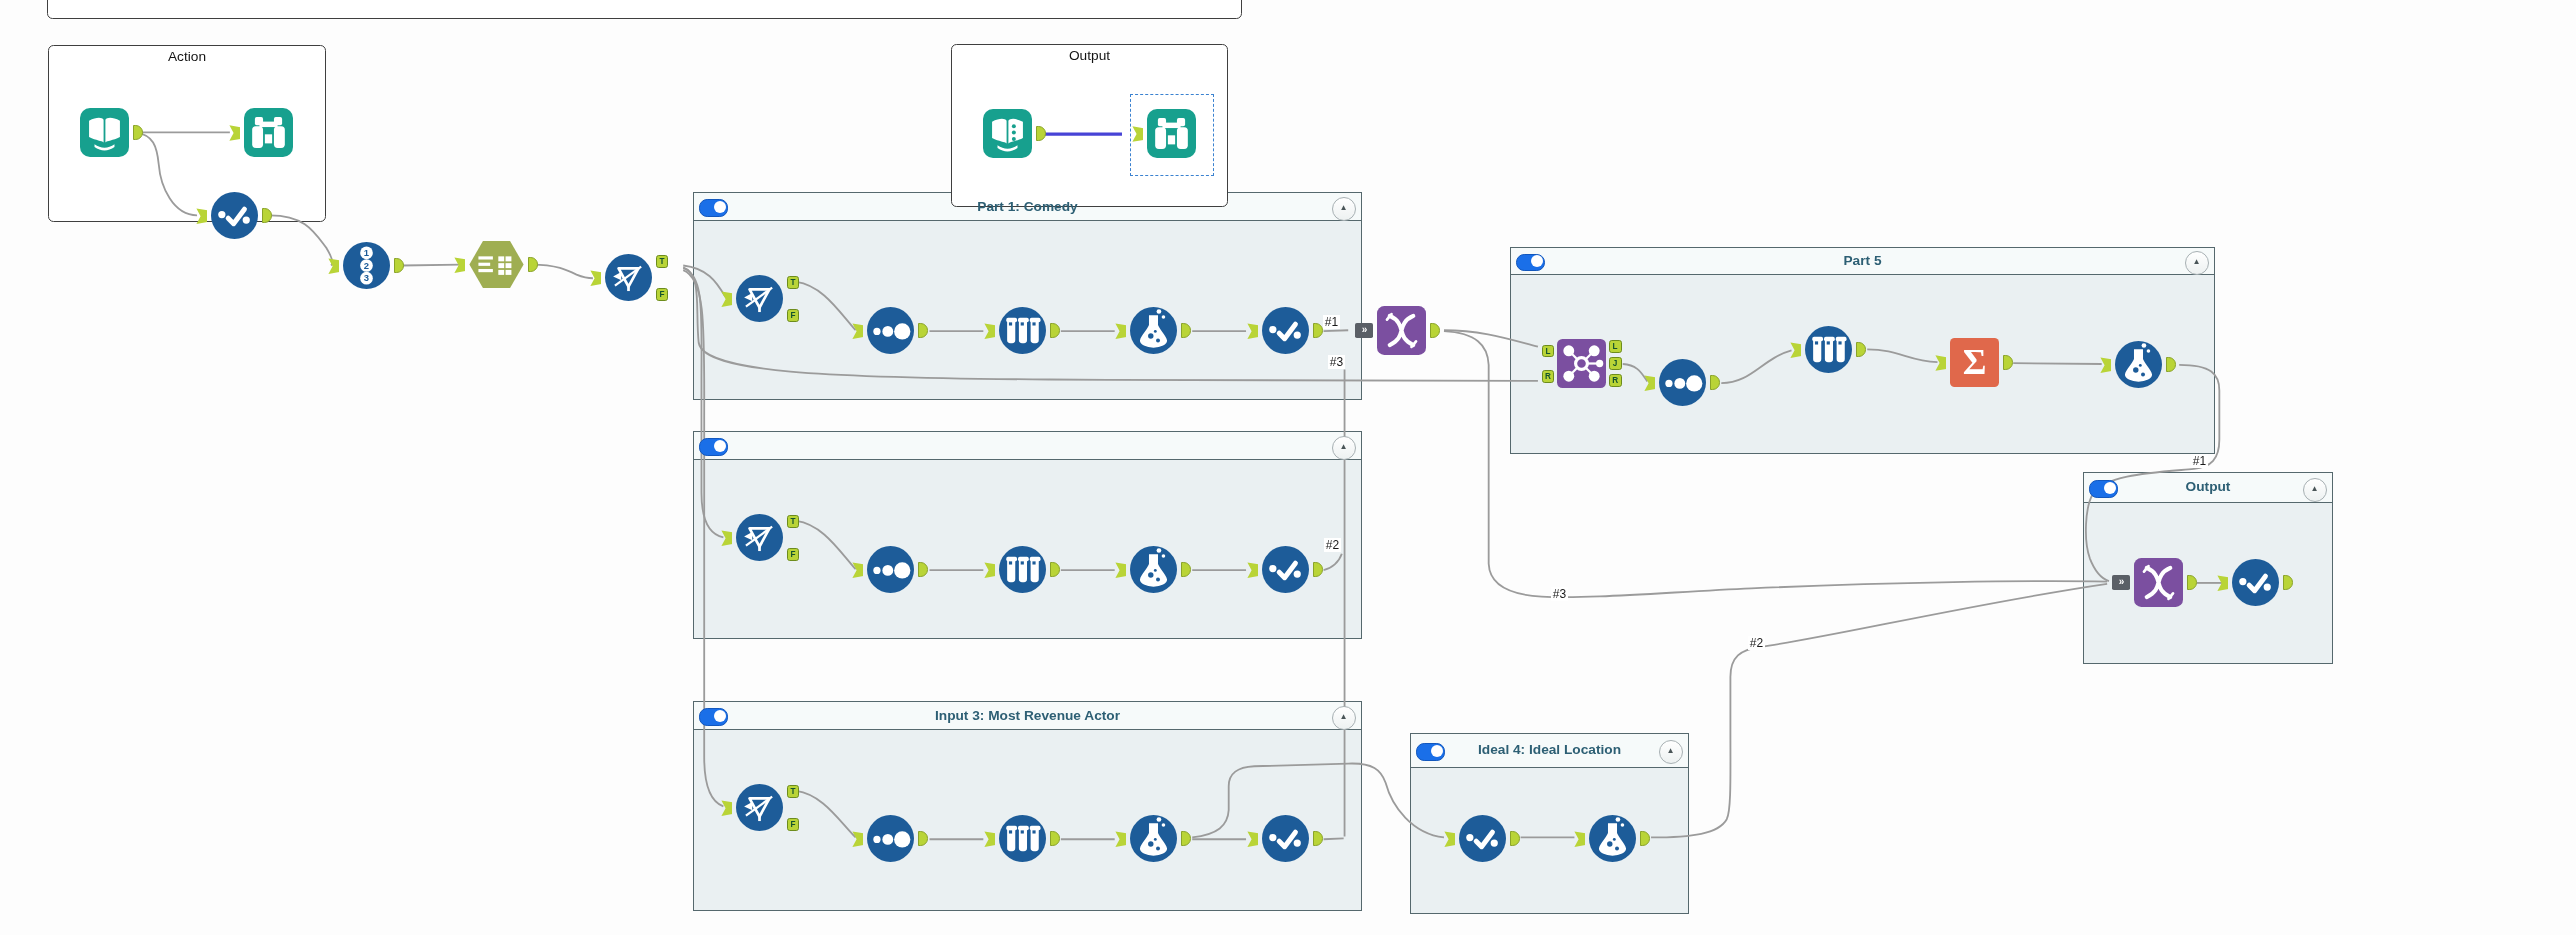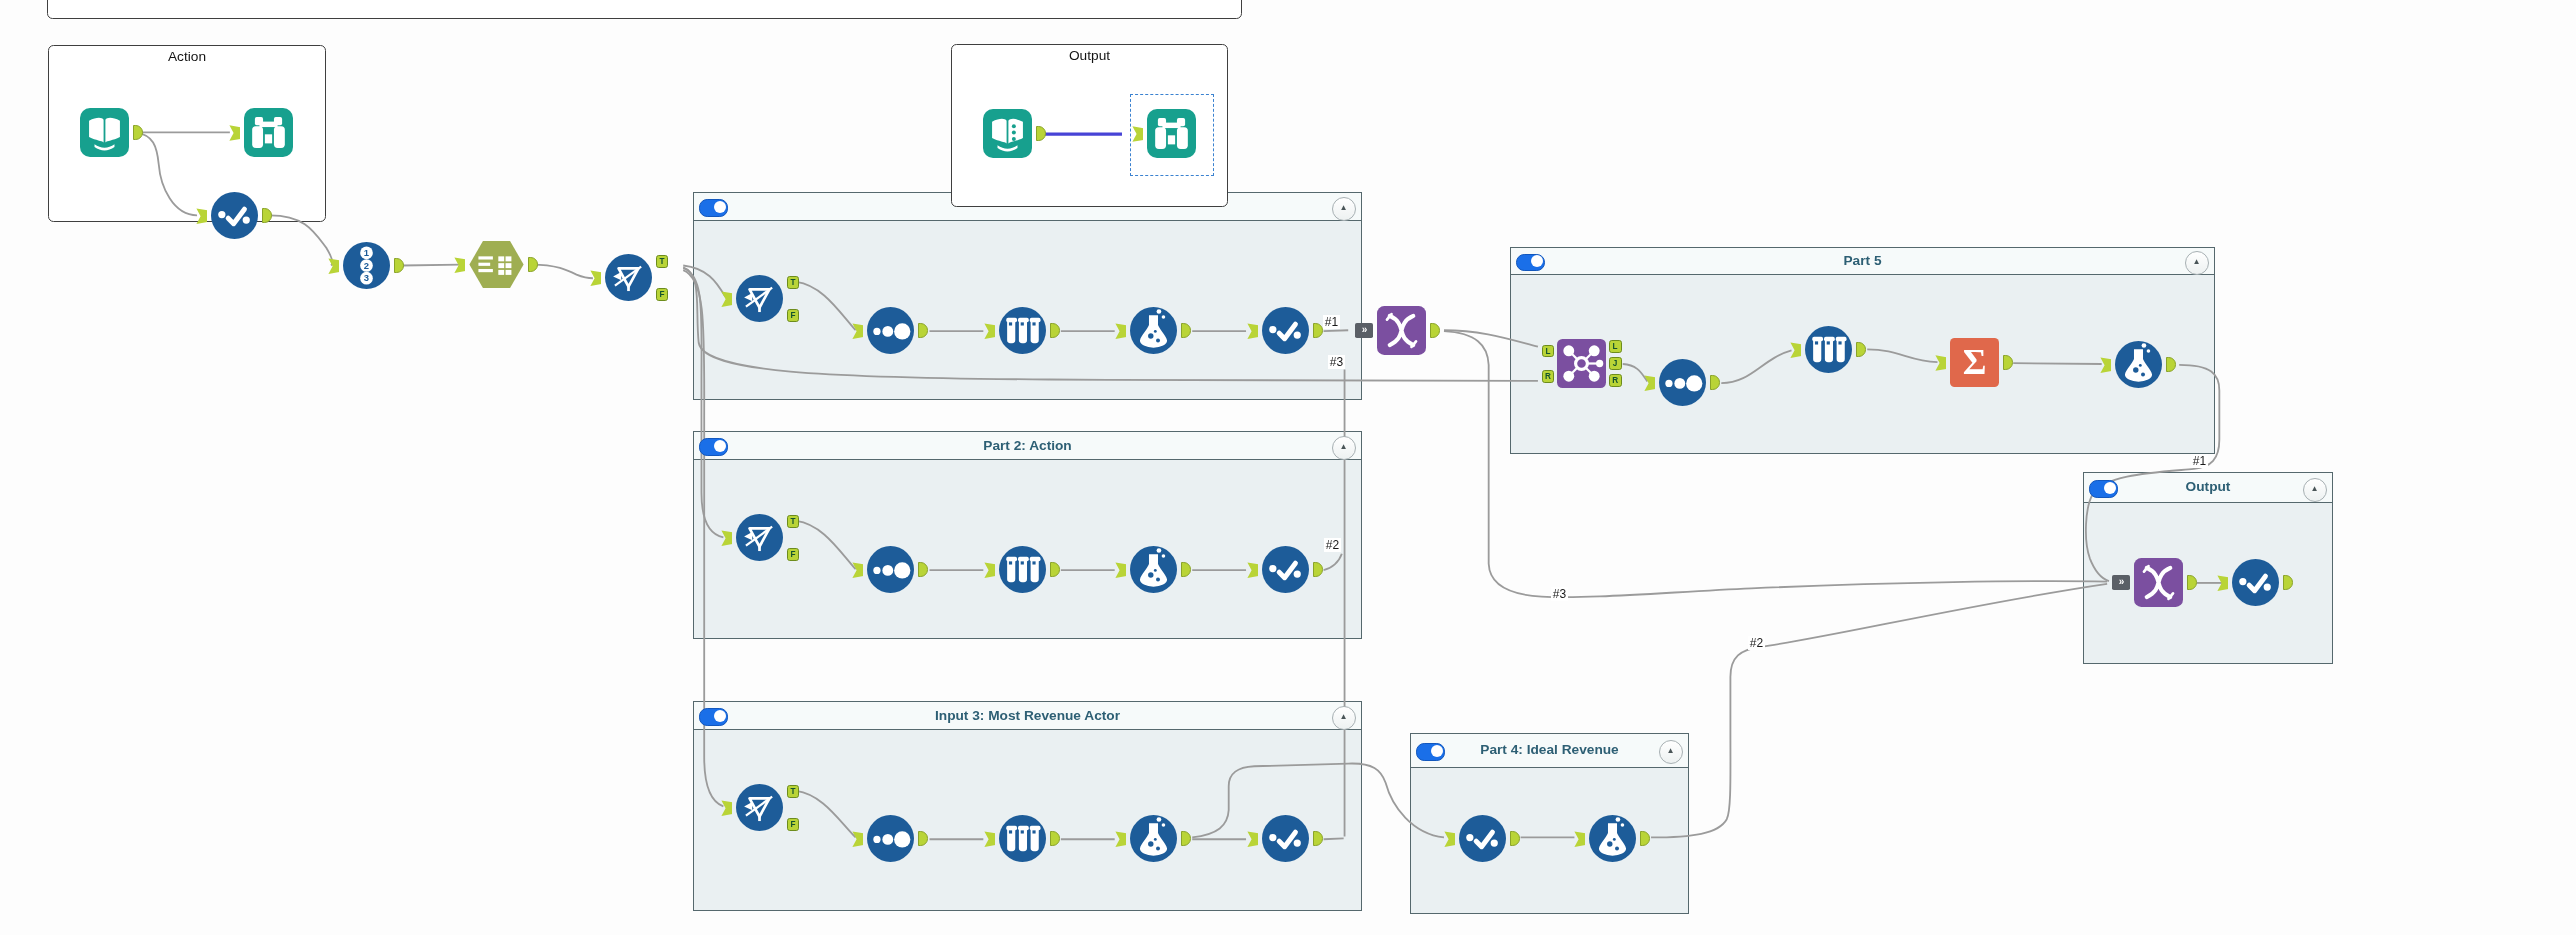--- a/index.html
+++ b/index.html
@@ -52,44 +52,44 @@
 
 <div id="canvas">
   <div id="containers-layer">
       <div class="container plainbox" style="left: 47px; top: -27px; width: 1195px; height: 46px;"></div>
       <div class="container toolbox" style="left: 693px; top: 192px; width: 669px; height: 208px;">
         <div class="chead" style="height: 27px;"></div>
         <div class="toggle" style="top: 6.4px;">
           <span class="knob"></span>
         </div>
         <div class="collapse" style="right: 5.5px; top: 3.6px;"><span>▲</span></div>
+        <div class="ctitle" style="top: 5.5px;">Part 1: Comedy</div>
       </div>
       <div class="container toolbox" style="left: 693px; top: 431px; width: 669px; height: 208px;">
         <div class="chead" style="height: 27px;"></div>
         <div class="toggle" style="top: 6.4px;">
           <span class="knob"></span>
         </div>
         <div class="collapse" style="right: 5.5px; top: 3.6px;"><span>▲</span></div>
-        <div class="ctitle" style="top: 5.5px;">Part 2: Action</div>
       </div>
       <div class="container toolbox" style="left: 693px; top: 701px; width: 669px; height: 210px;">
         <div class="chead" style="height: 27px;"></div>
         <div class="toggle" style="top: 6.4px;">
           <span class="knob"></span>
         </div>
         <div class="collapse" style="right: 5.5px; top: 3.6px;"><span>▲</span></div>
         <div class="ctitle" style="top: 5.5px;">Input 3: Most Revenue Actor</div>
       </div>
       <div class="container toolbox" style="left: 1410px; top: 733px; width: 279px; height: 181px;">
         <div class="chead" style="height: 33px;"></div>
         <div class="toggle" style="top: 9px;">
           <span class="knob"></span>
         </div>
         <div class="collapse" style="right: 5.5px; top: 6.4px;"><span>▲</span></div>
-        <div class="ctitle" style="top: 8.2px;">Part 4: Ideal Revenue</div>
+        <div class="ctitle" style="top: 8.2px;">Ideal 4: Ideal Location</div>
       </div>
       <div class="container toolbox" style="left: 1510px; top: 247px; width: 705px; height: 207px;">
         <div class="chead" style="height: 25.5px;"></div>
         <div class="toggle" style="top: 5.5px;">
           <span class="knob"></span>
         </div>
         <div class="collapse" style="right: 5.5px; top: 2.7px;"><span>▲</span></div>
         <div class="ctitle" style="top: 4.6px;">Part 5</div>
       </div>
       <div class="container toolbox" style="left: 2083px; top: 472px; width: 250px; height: 192px;">

